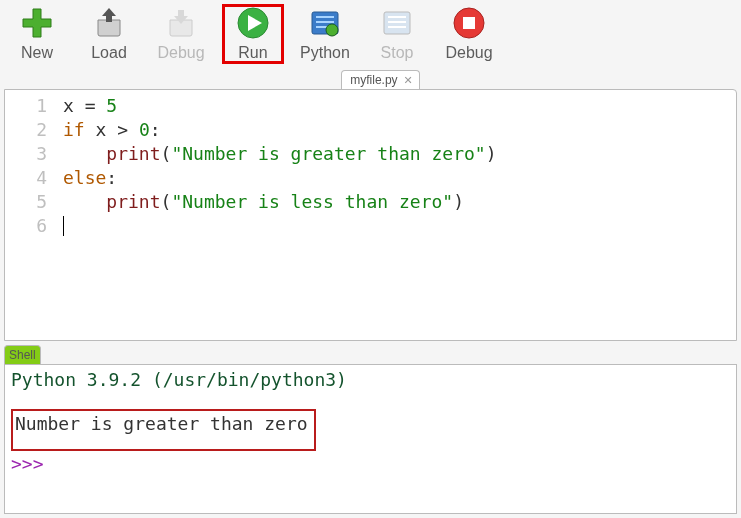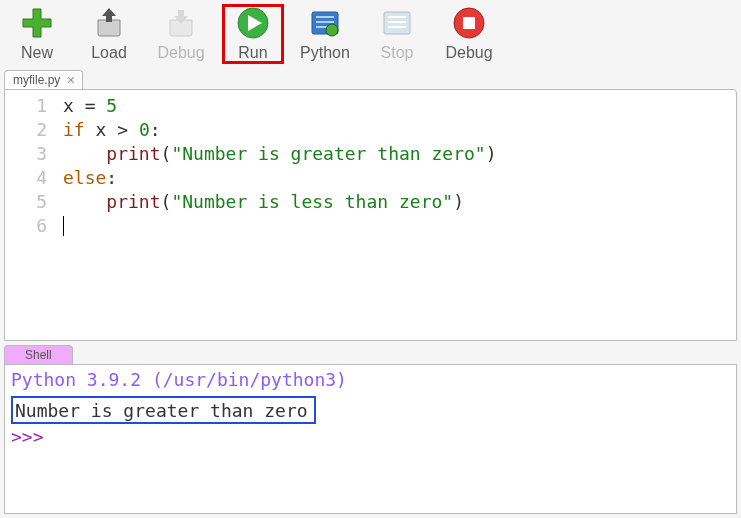--- a/index.html
+++ b/index.html
@@ -40,22 +40,23 @@
     justify-content: center;
   }
   .tool-label {
     margin-top: 4px;
     font-size: 16px;
     color: #5c5c5c;
   }
   .tool-btn.disabled .tool-label { color: #b8b8b8; }
   .tabs {
     display: flex;
-    padding-left: 4px;
+    padding-left: 20px;
     padding-top: 6px;
+    justify-content: center;
   }
   .tab {
     display: flex;
     align-items: center;
     background: #fff;
     border: 1px solid #bbb;
     border-bottom: none;
     border-radius: 4px 4px 0 0;
     padding: 2px 4px 2px 8px;
     font-size: 12px;
@@ -105,47 +106,47 @@
     border-left: 1.3px solid #000;
     height: 20px;
     vertical-align: text-bottom;
   }
   .shell-tabs {
     display: flex;
     padding-left: 4px;
     padding-top: 4px;
   }
   .shell-tab {
-    background: #f0abfc;
+    background: #84cc16;
     border: 1px solid #bbb;
     border-bottom: none;
     border-radius: 4px 4px 0 0;
-    padding: 2px 20px;
+    padding: 2px 4px;
     font-size: 12px;
     color: #555;
   }
   .shell {
     background: #fff;
     border: 1px solid #bbb;
     margin: 0 4px 4px 4px;
     flex: 1;
     font-family: "DejaVu Sans Mono", "Courier New", monospace;
     font-size: 18px;
     line-height: 22px;
     padding: 4px 6px;
     color: #333;
     overflow: hidden;
   }
-  .shell-grey { color: #8b5cf6; }
+  .shell-grey { color: #14532d; }
   .shell-prompt { color: #9c27b0; }
   .shell-output-box {
-    border: 2px solid #1d4ed8;
+    border: 2px solid #b91c1c;
     display: inline-block;
-    padding: 2px 6px 0 2px;
-    margin-top: 5px;
+    padding: 2px 6px 14px 2px;
+    margin-top: 18px;
     margin-bottom: 2px;
   }
 </style>
 </head>
 <body>
 
 <div class="toolbar">
   <div class="tool-btn">
     <div class="tool-icon">
       <svg viewBox="0 0 34 34" width="34" height="34">

